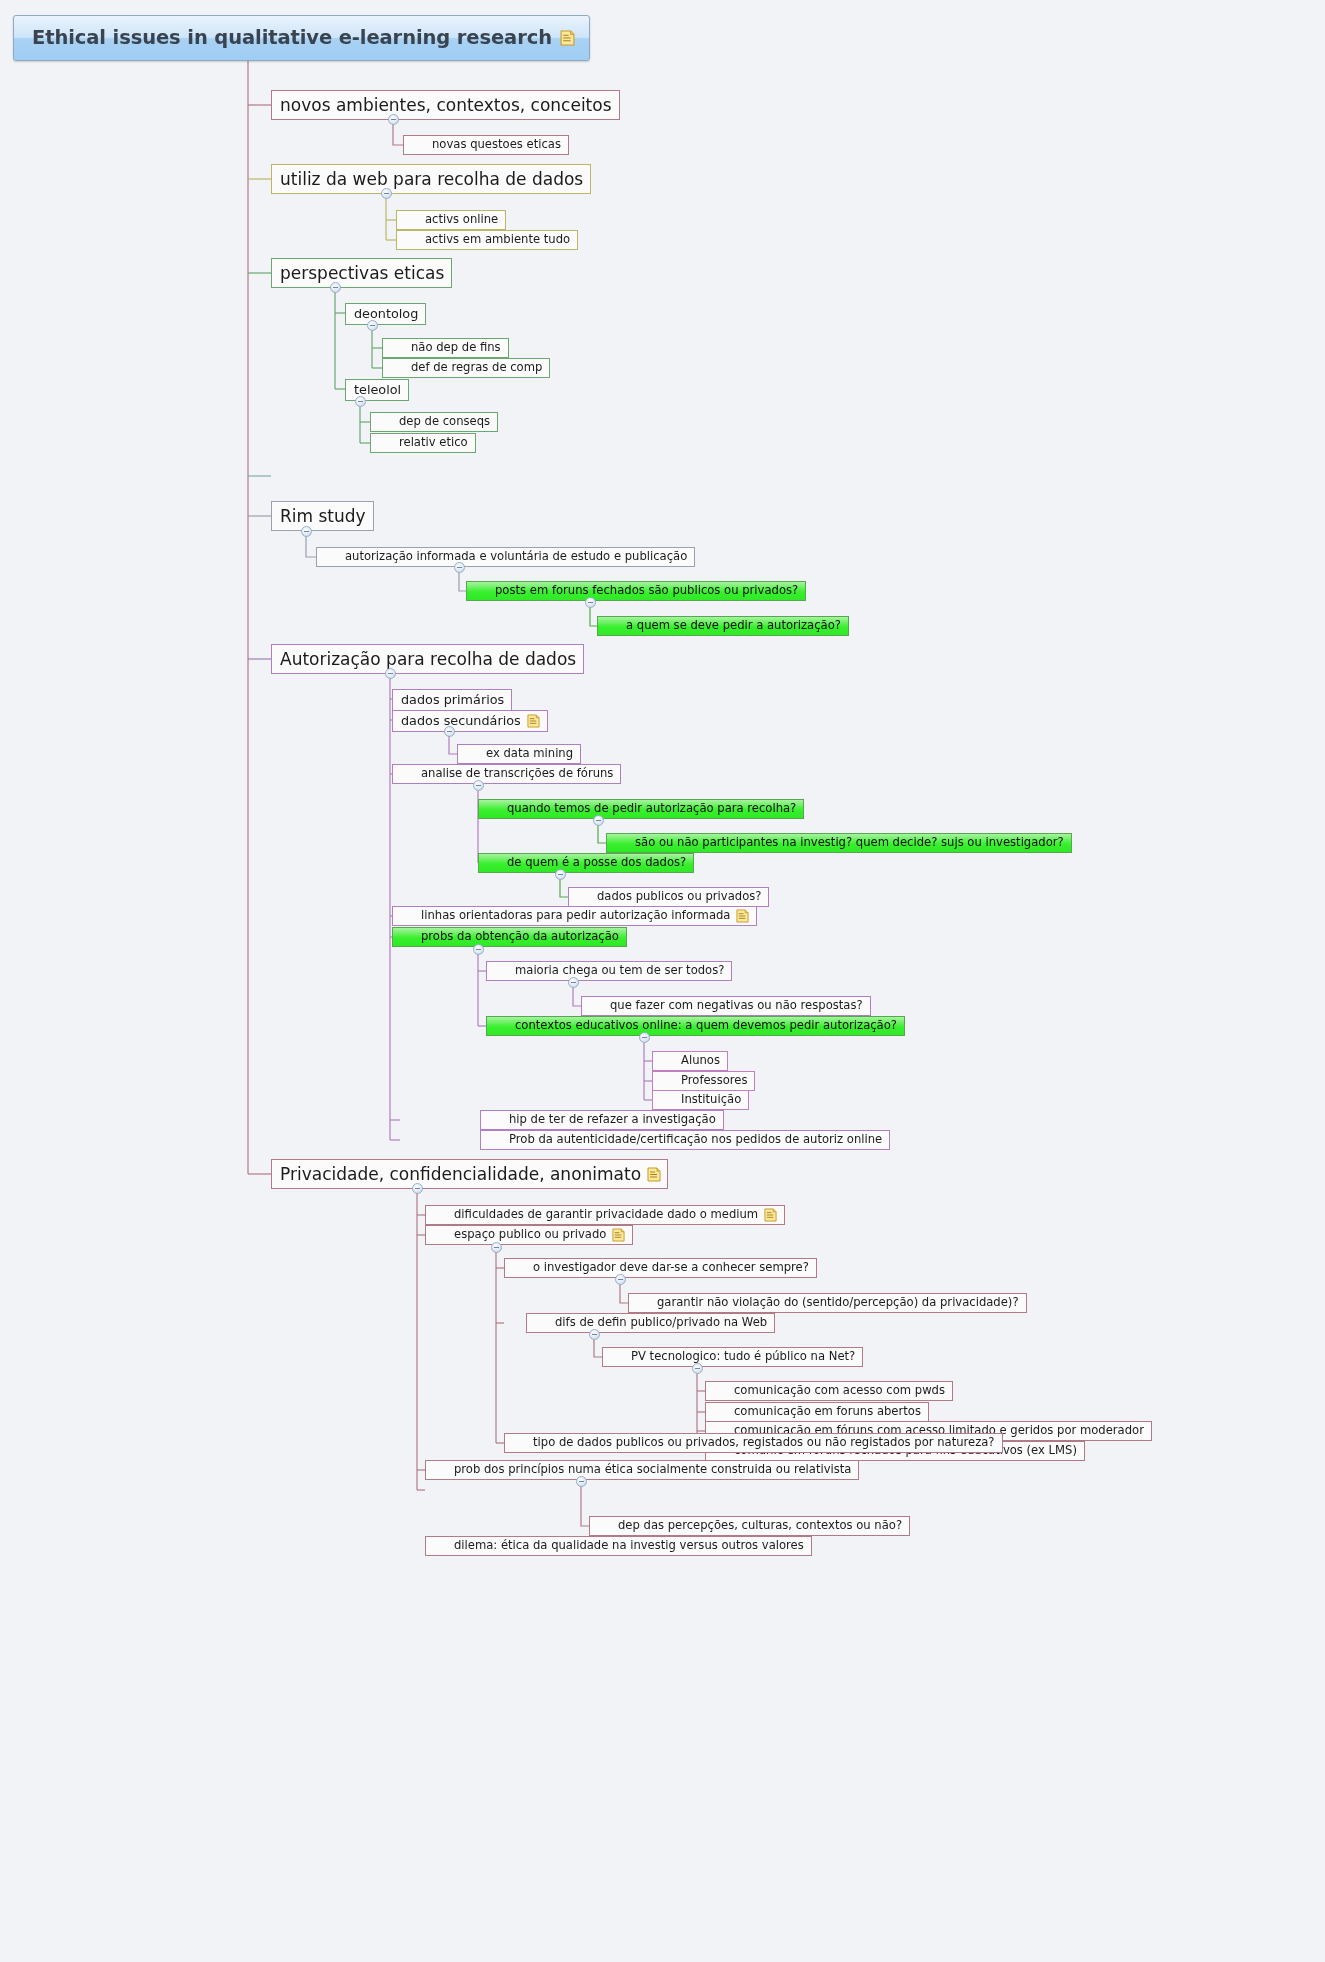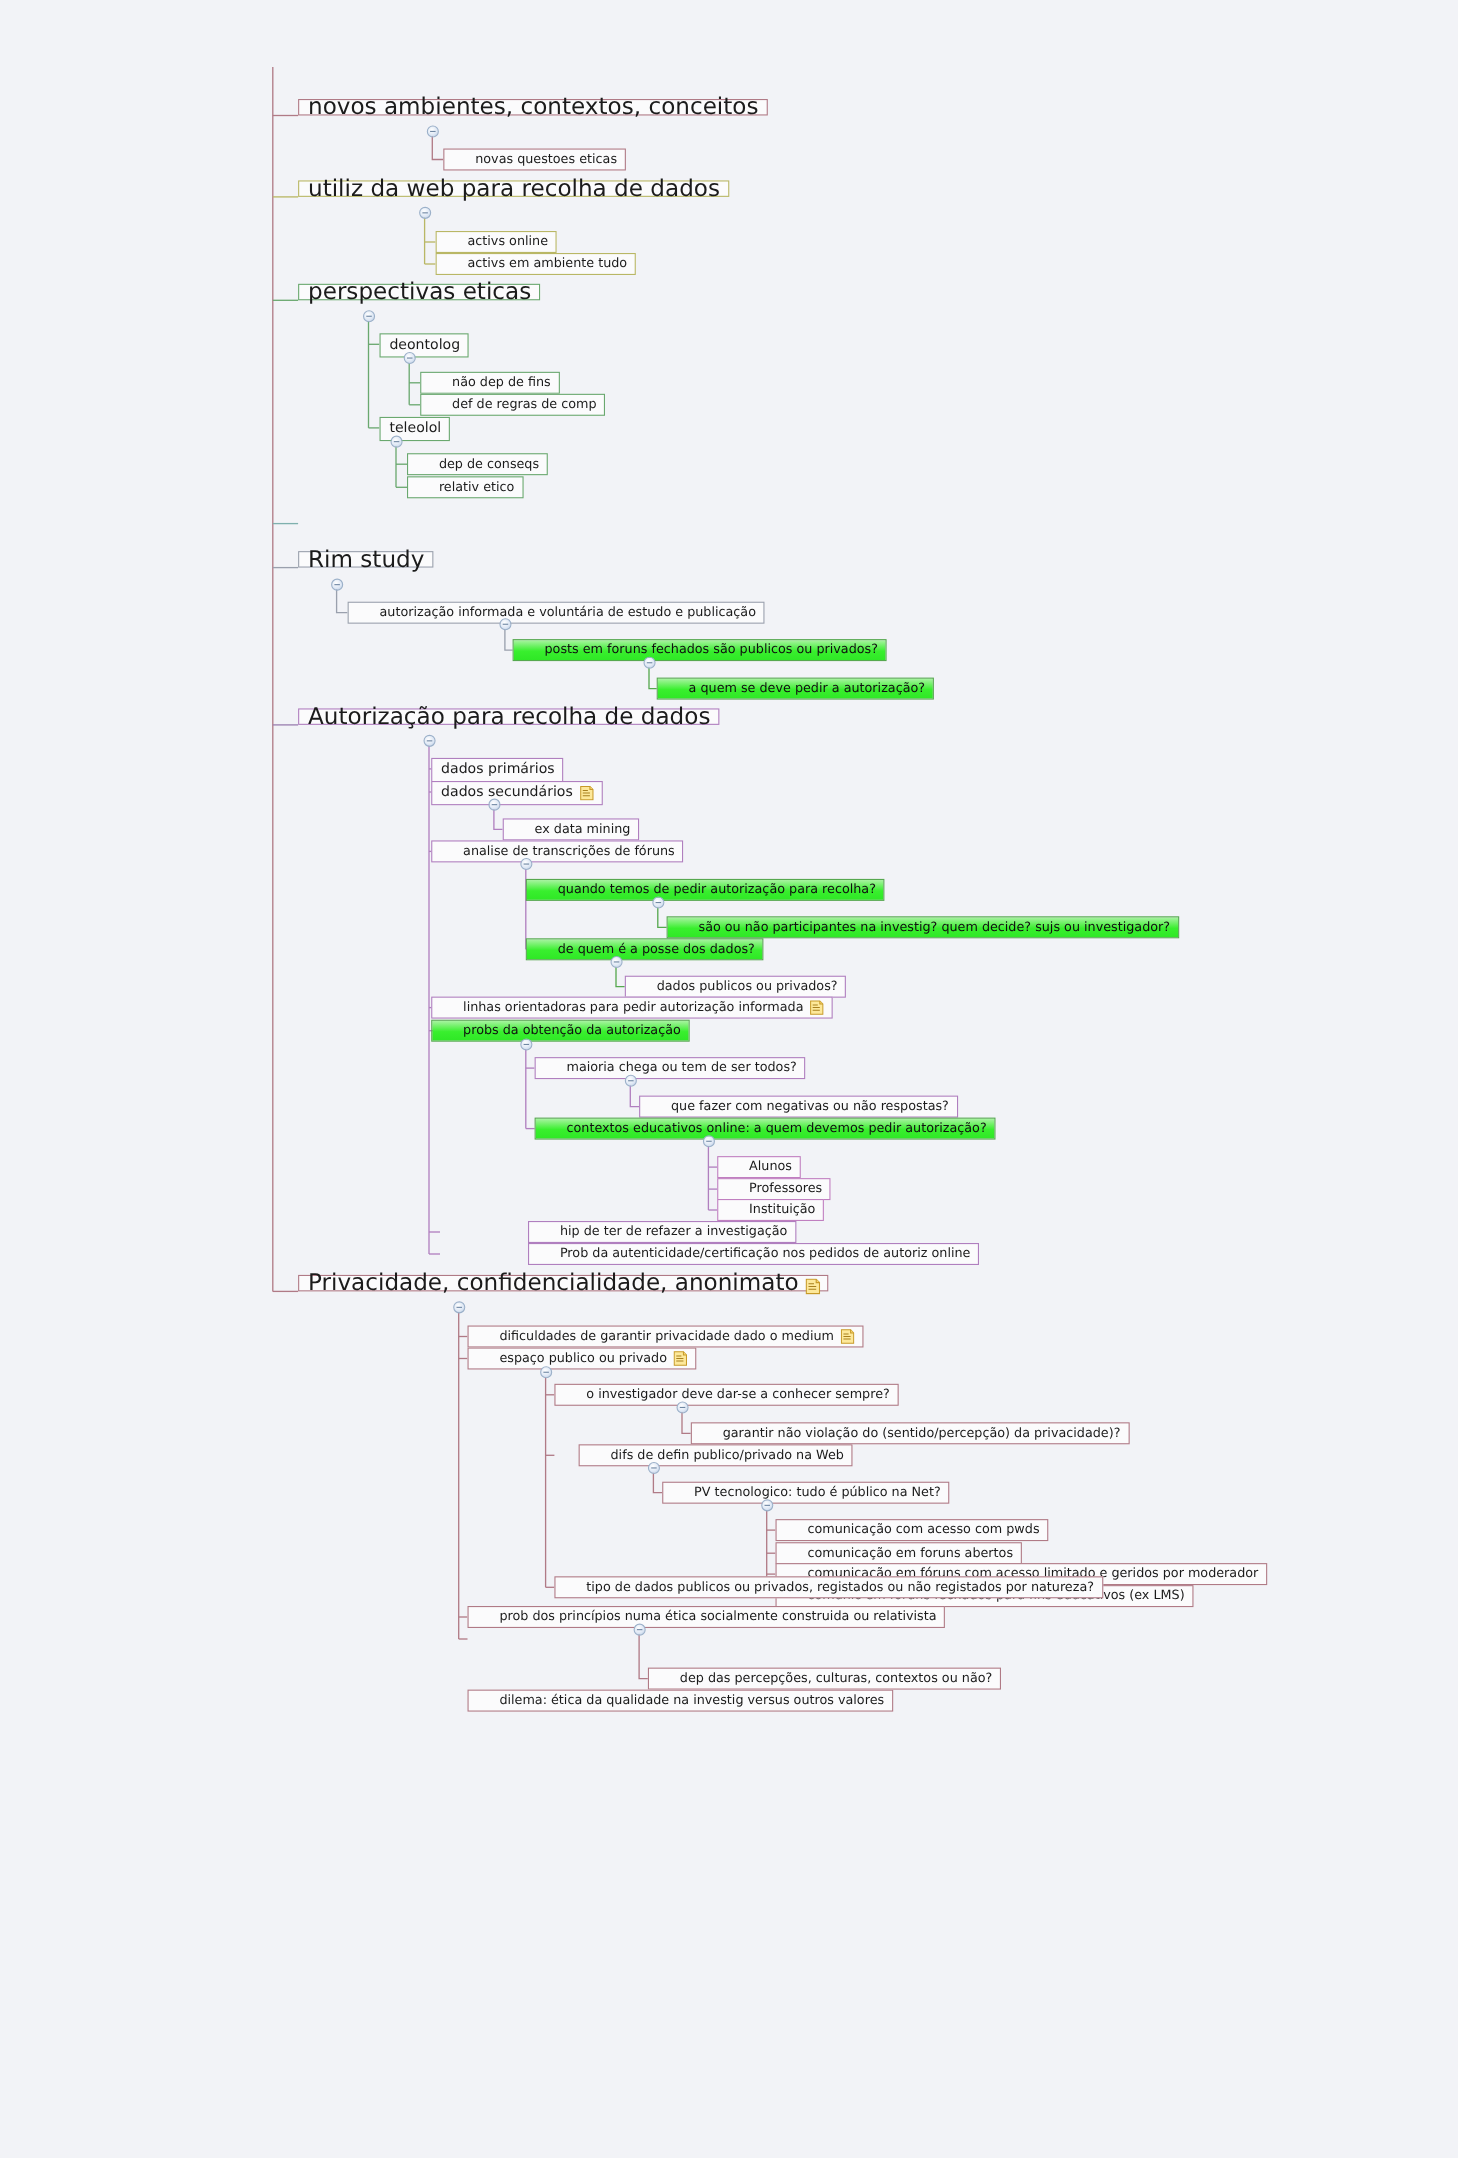--- a/index.html
+++ b/index.html
@@ -36,21 +36,21 @@
     border:1px solid #a98b96;
     display:flex;align-items:center;gap:6px;
     padding:0 7px 0 8px;
     white-space:nowrap;
     color:#1b1b1b;
     line-height:1;
   }
   .node .txt{display:inline-block;}
 
   
-  .s1{height:15px;font-size:21px;justify-content:flex-end;}      
+  .s1{height:30px;font-size:17px;justify-content:flex-end;}      
   .s2{height:22px;font-size:12.8px;}      
   .s3{height:20px;font-size:11.6px;padding-left:28px;}      
 
   
   .c-rose   {border-color:#b07a86;}
   .c-olive  {border-color:#b9b765;}
   .c-green  {border-color:#6aa86f;}
   .c-teal   {border-color:#7fb0ae;}
   .c-violet {border-color:#b07fbf;}
   .c-plum   {border-color:#c07fc0;}
@@ -168,20 +168,30 @@
 
     <path d="M697,1368 L697,1451" stroke="#b07a86" stroke-width="1.2" fill="none"></path>
     <path d="M697,1391 L705,1391" stroke="#b07a86" stroke-width="1.2" fill="none"></path>
     <path d="M697,1412 L705,1412" stroke="#b07a86" stroke-width="1.2" fill="none"></path>
     <path d="M697,1431 L705,1431" stroke="#b07a86" stroke-width="1.2" fill="none"></path>
     <path d="M697,1451 L705,1451" stroke="#b07a86" stroke-width="1.2" fill="none"></path>
 
     <path d="M581,1481 L581,1526 L589,1526" stroke="#b07a86" stroke-width="1.2" fill="none"></path>
   </svg>
 
+  <div class="root">
+    <span class="root-text">Ethical issues in qualitative e-learning research</span>
+    <span class="note-icon">
+      <svg viewBox="0 0 14 15" width="15" height="16" xmlns="http://www.w3.org/2000/svg">
+        <path d="M1 1h9l3 3v10H1z" fill="#fde89a" stroke="#c79a28" stroke-width="1"></path>
+        <path d="M10 1v3h3" fill="#f6d675" stroke="#c79a28" stroke-width="1"></path>
+        <path d="M3 5h5M3 7.5h7M3 10h7" stroke="#a8801f" stroke-width="1"></path>
+      </svg>
+    </span>
+  </div>
 
   <div class="node s1 c-rose" style="left:271px;top:90px;">
       <span class="txt">novos ambientes, contextos, conceitos</span>
     </div>
   <div class="node s3 c-rose" style="left:403px;top:135px;">
       <span class="txt">novas questoes eticas</span>
     </div>
 
   <div class="node s1 c-olive" style="left:271px;top:164px;">
       <span class="txt">utiliz da web para recolha de dados</span>

